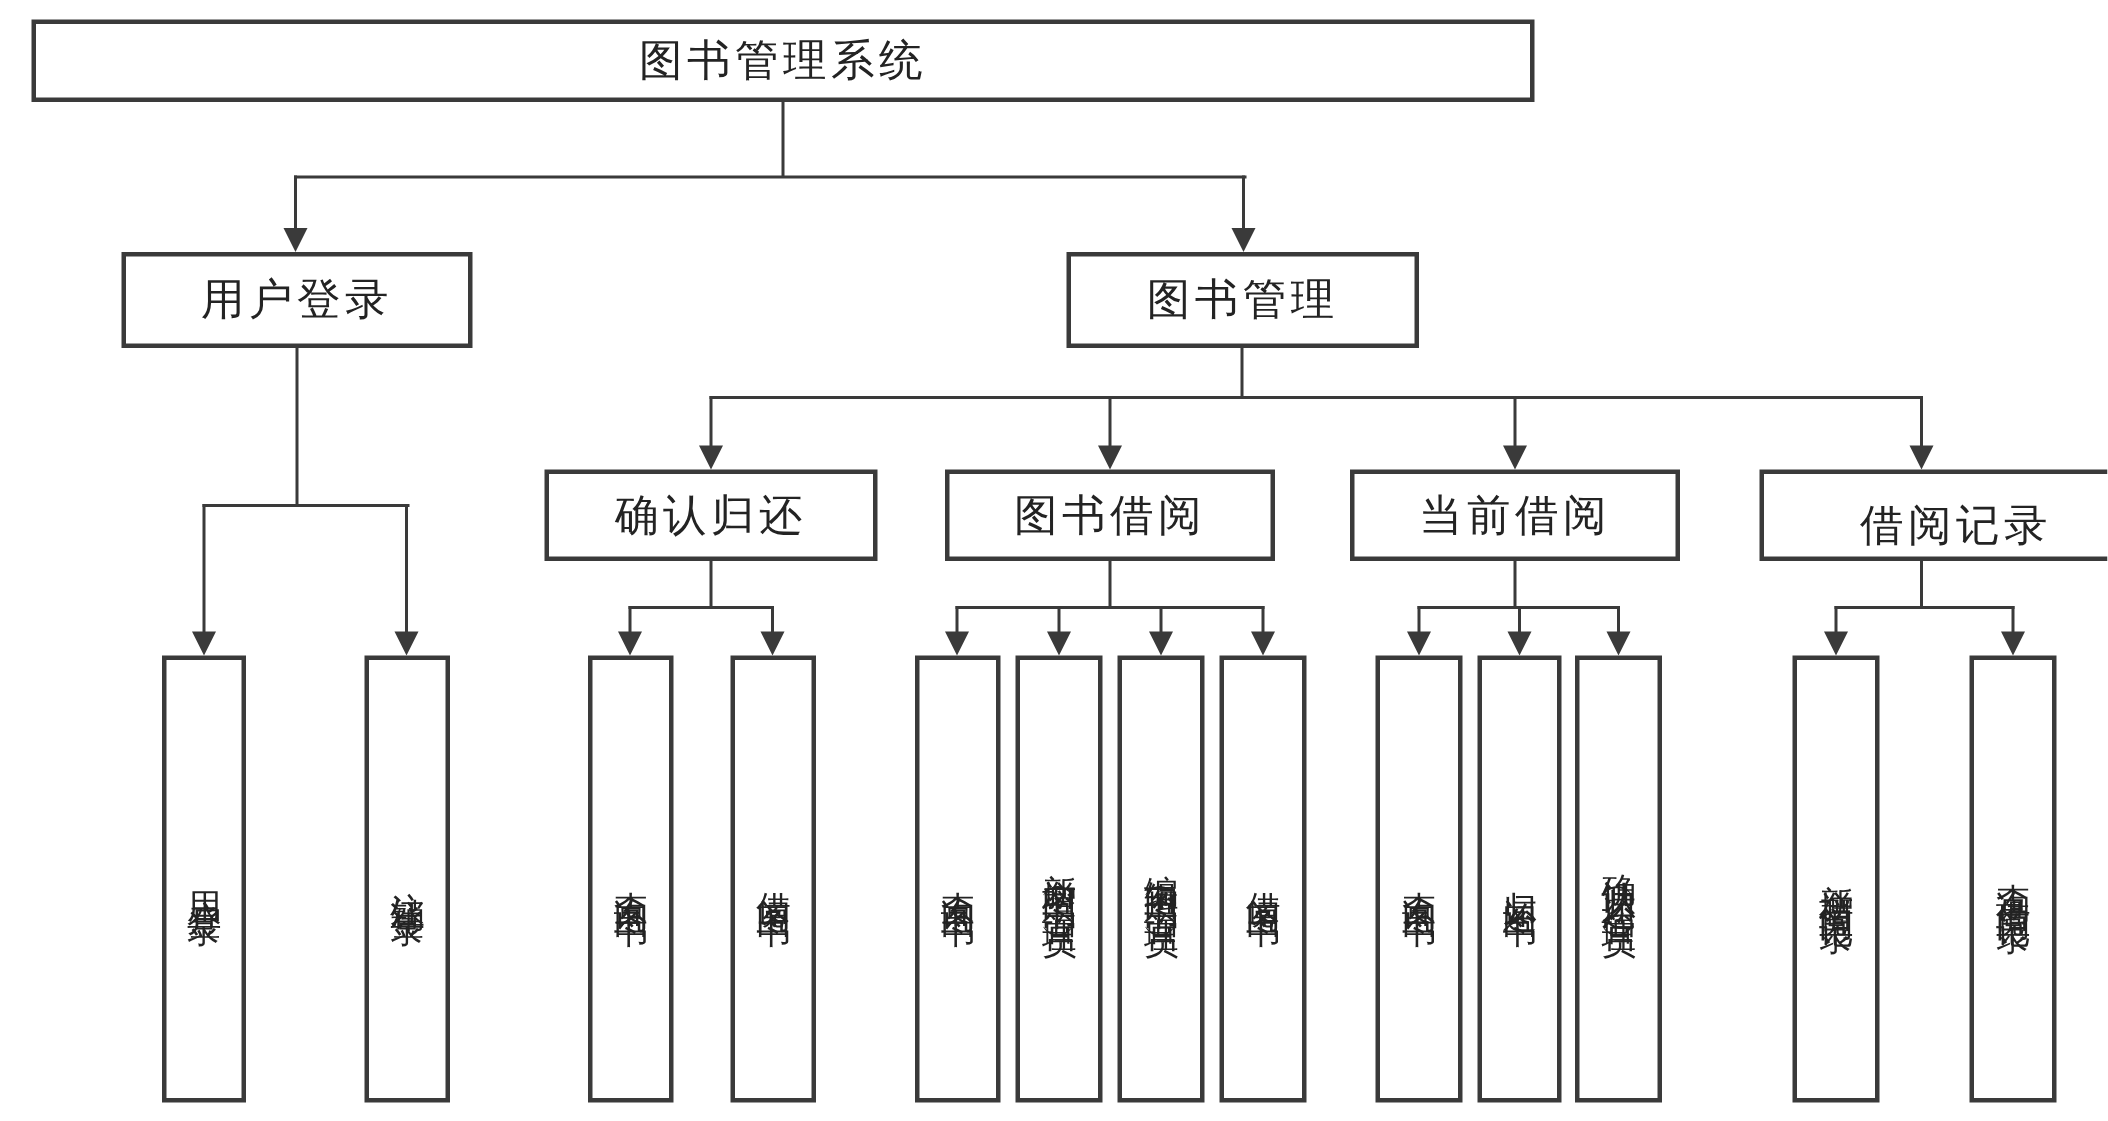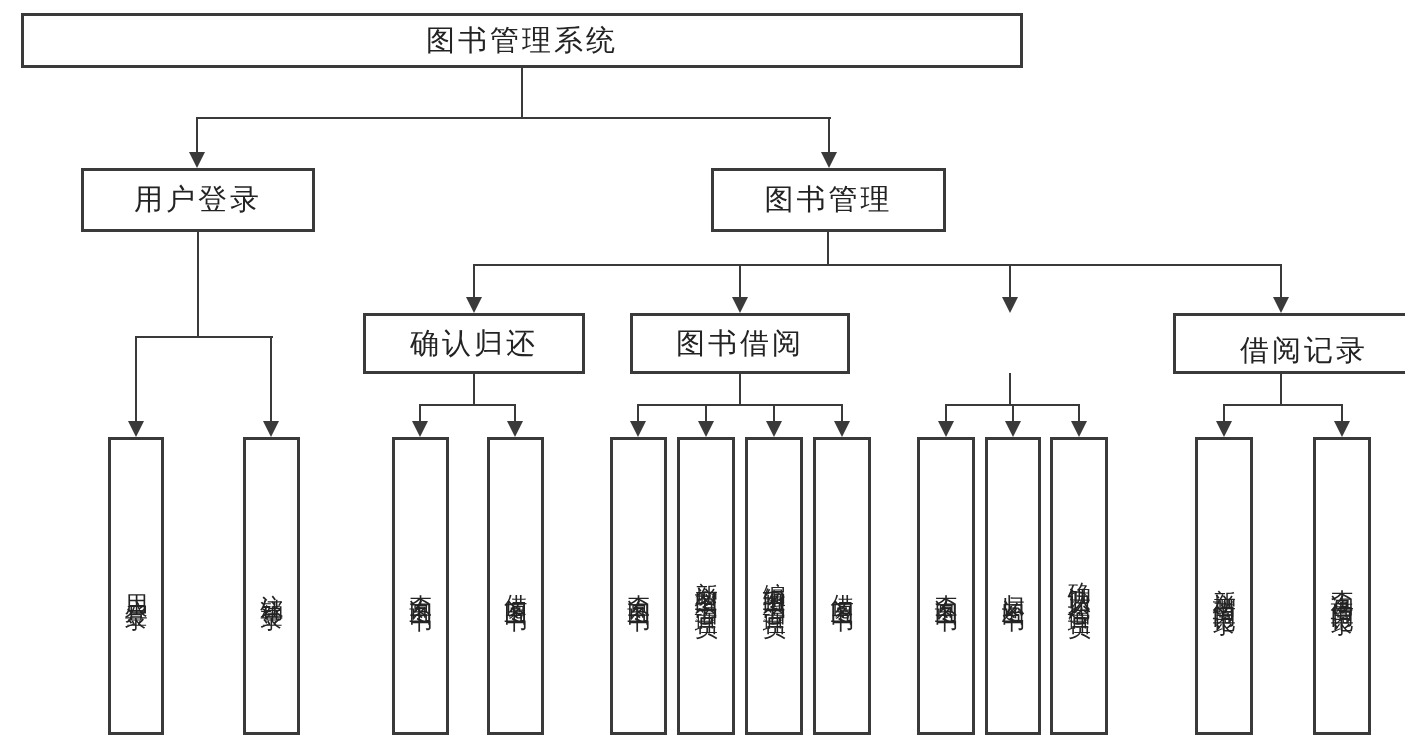--- a/index.html
+++ b/index.html
@@ -64,20 +64,23 @@
   </div>
 
   <div class="box hnode" style="left:363px;top:313px;width:222px;height:61px;">
     <span>确认归还</span>
   </div>
 
   <div class="box hnode" style="left:630px;top:313px;width:220px;height:61px;">
     <span>图书借阅</span>
   </div>
 
+  <div class="box hnode" style="left:900px;top:313px;width:220px;height:61px;">
+    <span>当前借阅</span>
+  </div>
 
   <div class="box hnode" style="left:1173px;top:313px;width:262px;height:61px;align-items:flex-end;">
     <span>借阅记录</span>
   </div>
 
   <div class="box vleaf" style="left:108px;top:437px;width:56px;height:298px;">
     <span class="vtext">用户登录</span>
   </div>
   <div class="box vleaf" style="left:243px;top:437px;width:57px;height:298px;">
     <span class="vtext">注销登录</span>

